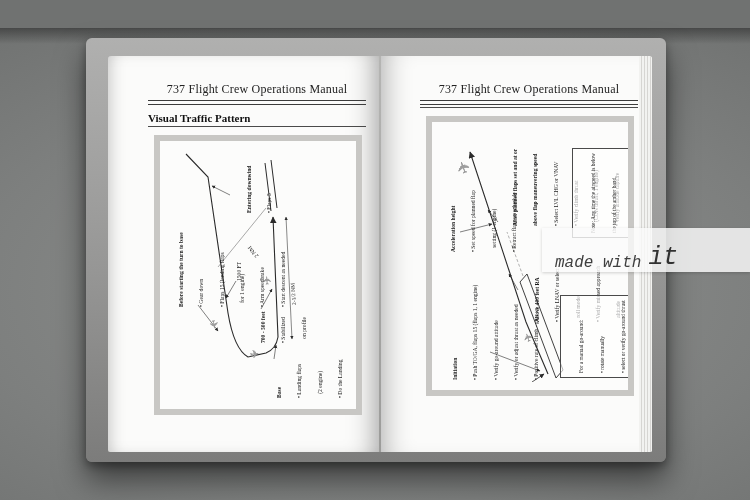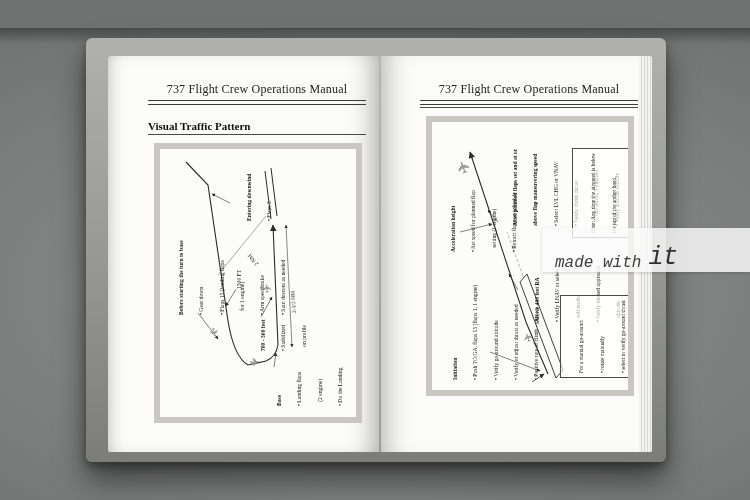--- a/index.html
+++ b/index.html
@@ -23,21 +23,21 @@
     box-shadow:inset 24px 0 28px -20px rgba(0,0,0,0.32);}
   .gutter{position:absolute;left:calc(50% - 1px);top:0;bottom:0;width:2px;
     background:linear-gradient(180deg,#b5b5b3,#9c9c9a);}
   .stack{position:absolute;right:0;top:0;bottom:0;width:13px;border-radius:0 3px 2px 0;
     background:repeating-linear-gradient(90deg,#f2f2f0 0 2px,#d6d5d2 2px 3px);}
 
   
   .page-inner{position:absolute;inset:12px 14px 0 40px;}
   .ph{margin-top:14px;text-align:center;font-size:12px;color:#222;letter-spacing:0.2px;}
   .rule-double{margin-top:3px;height:3px;border-top:1.4px solid #3c3c3c;border-bottom:1px solid #3c3c3c;}
-  .sec-title{margin-top:15px;font-weight:bold;font-size:11px;color:#101010;}
+  .sec-title{margin-top:7px;font-weight:bold;font-size:11px;color:#101010;}
   .rule-single{margin-top:2px;border-top:1px solid #4a4a4a;}
   .fig-frame{margin:8px 4px 0 auto;width:196px;height:268px;border:6px solid #c8c7c4;
     background:#fcfcfb;position:relative;overflow:hidden;}
   .fig-rot{position:absolute;left:50%;top:50%;width:252px;height:192px;
     transform:translate(-50%,-50%) rotate(-90deg);}
   .fig-rot svg{position:absolute;left:0;top:0;}
 
   
   .lbl{position:absolute;font-size:5.6px;line-height:1.22;color:#1b1b1b;white-space:pre;}
   .lbl .t{font-weight:bold;}

